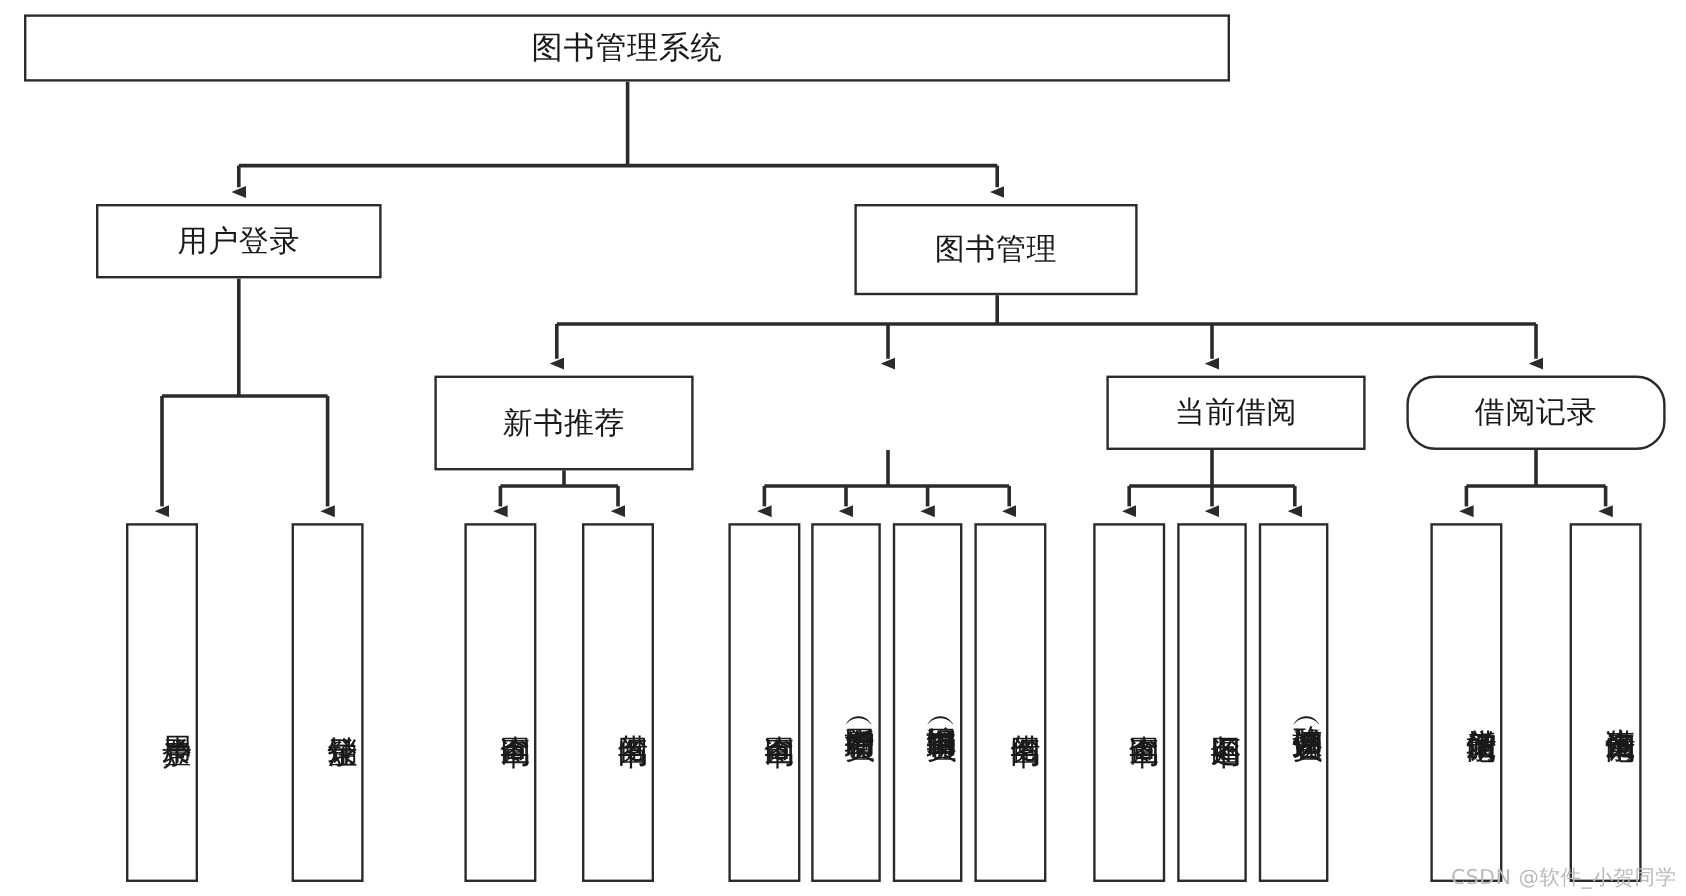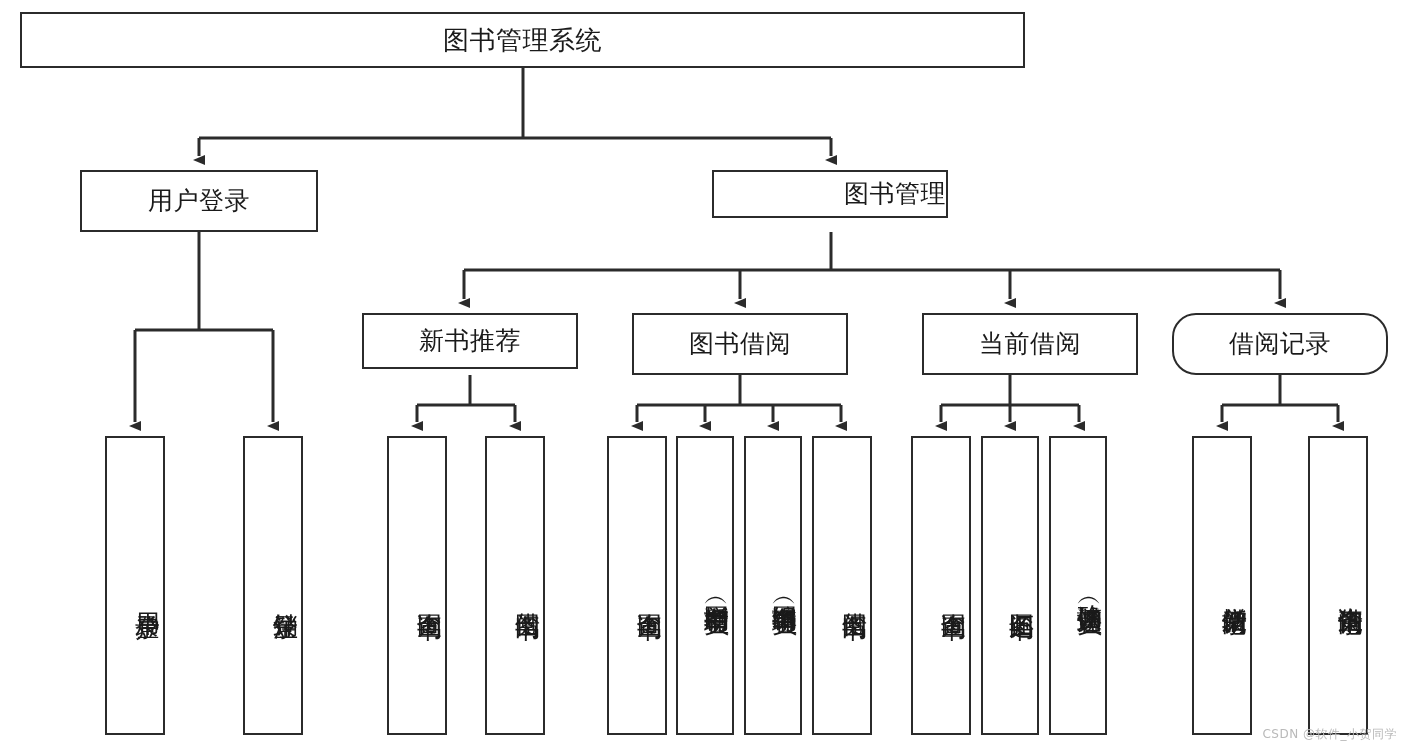--- a/index.html
+++ b/index.html
@@ -55,21 +55,21 @@
   .node-v.tall-text {
     padding-top: 8px;
   }
   #root-node {
     font-size: 26px;
   }
   #watermark {
     position: absolute;
     right: 8px;
     bottom: 4px;
-    font-size: 12px;
+    font-size: 17px;
     color: #b9b9b9;
     white-space: nowrap;
     letter-spacing: 0.5px;
   }
 </style>
 </head>
 <body>
 
 <div id="diagram-root">
 
@@ -123,29 +123,26 @@
     </g>
   </svg>
 
   <div class="node node-h" id="root-node" style="left:20px; top:12px; width:1005px; height:56px;">
     <span>图书管理系统</span>
   </div>
 
   <div class="node node-h" style="left:80px; top:170px; width:238px; height:62px;">
     <span>用户登录</span>
   </div>
-  <div class="node node-h" style="left:712px; top:170px; width:236px; height:48px;justify-content:flex-end;">
+  <div class="node node-h" style="left:712px; top:170px; width:236px; height:76px;">
     <span>图书管理</span>
   </div>
 
-  <div class="node node-h" style="left:362px; top:313px; width:216px; height:56px;">
+  <div class="node node-h" style="left:362px; top:313px; width:216px; height:79px;">
     <span>新书推荐</span>
-  </div>
-  <div class="node node-h" style="left:632px; top:313px; width:216px; height:62px;">
-    <span>图书借阅</span>
   </div>
   <div class="node node-h" style="left:902px; top:313px; width:216px; height:62px;margin-left:20px;">
     <span>当前借阅</span>
   </div>
   <div class="node node-h" style="left:1172px; top:313px; width:216px; height:62px;border-radius:24px;">
     <span>借阅记录</span>
   </div>
 
   <div class="node node-v" style="left:105px; top:436px; width:60px; height:299px;">
     <span>用户登录</span>

